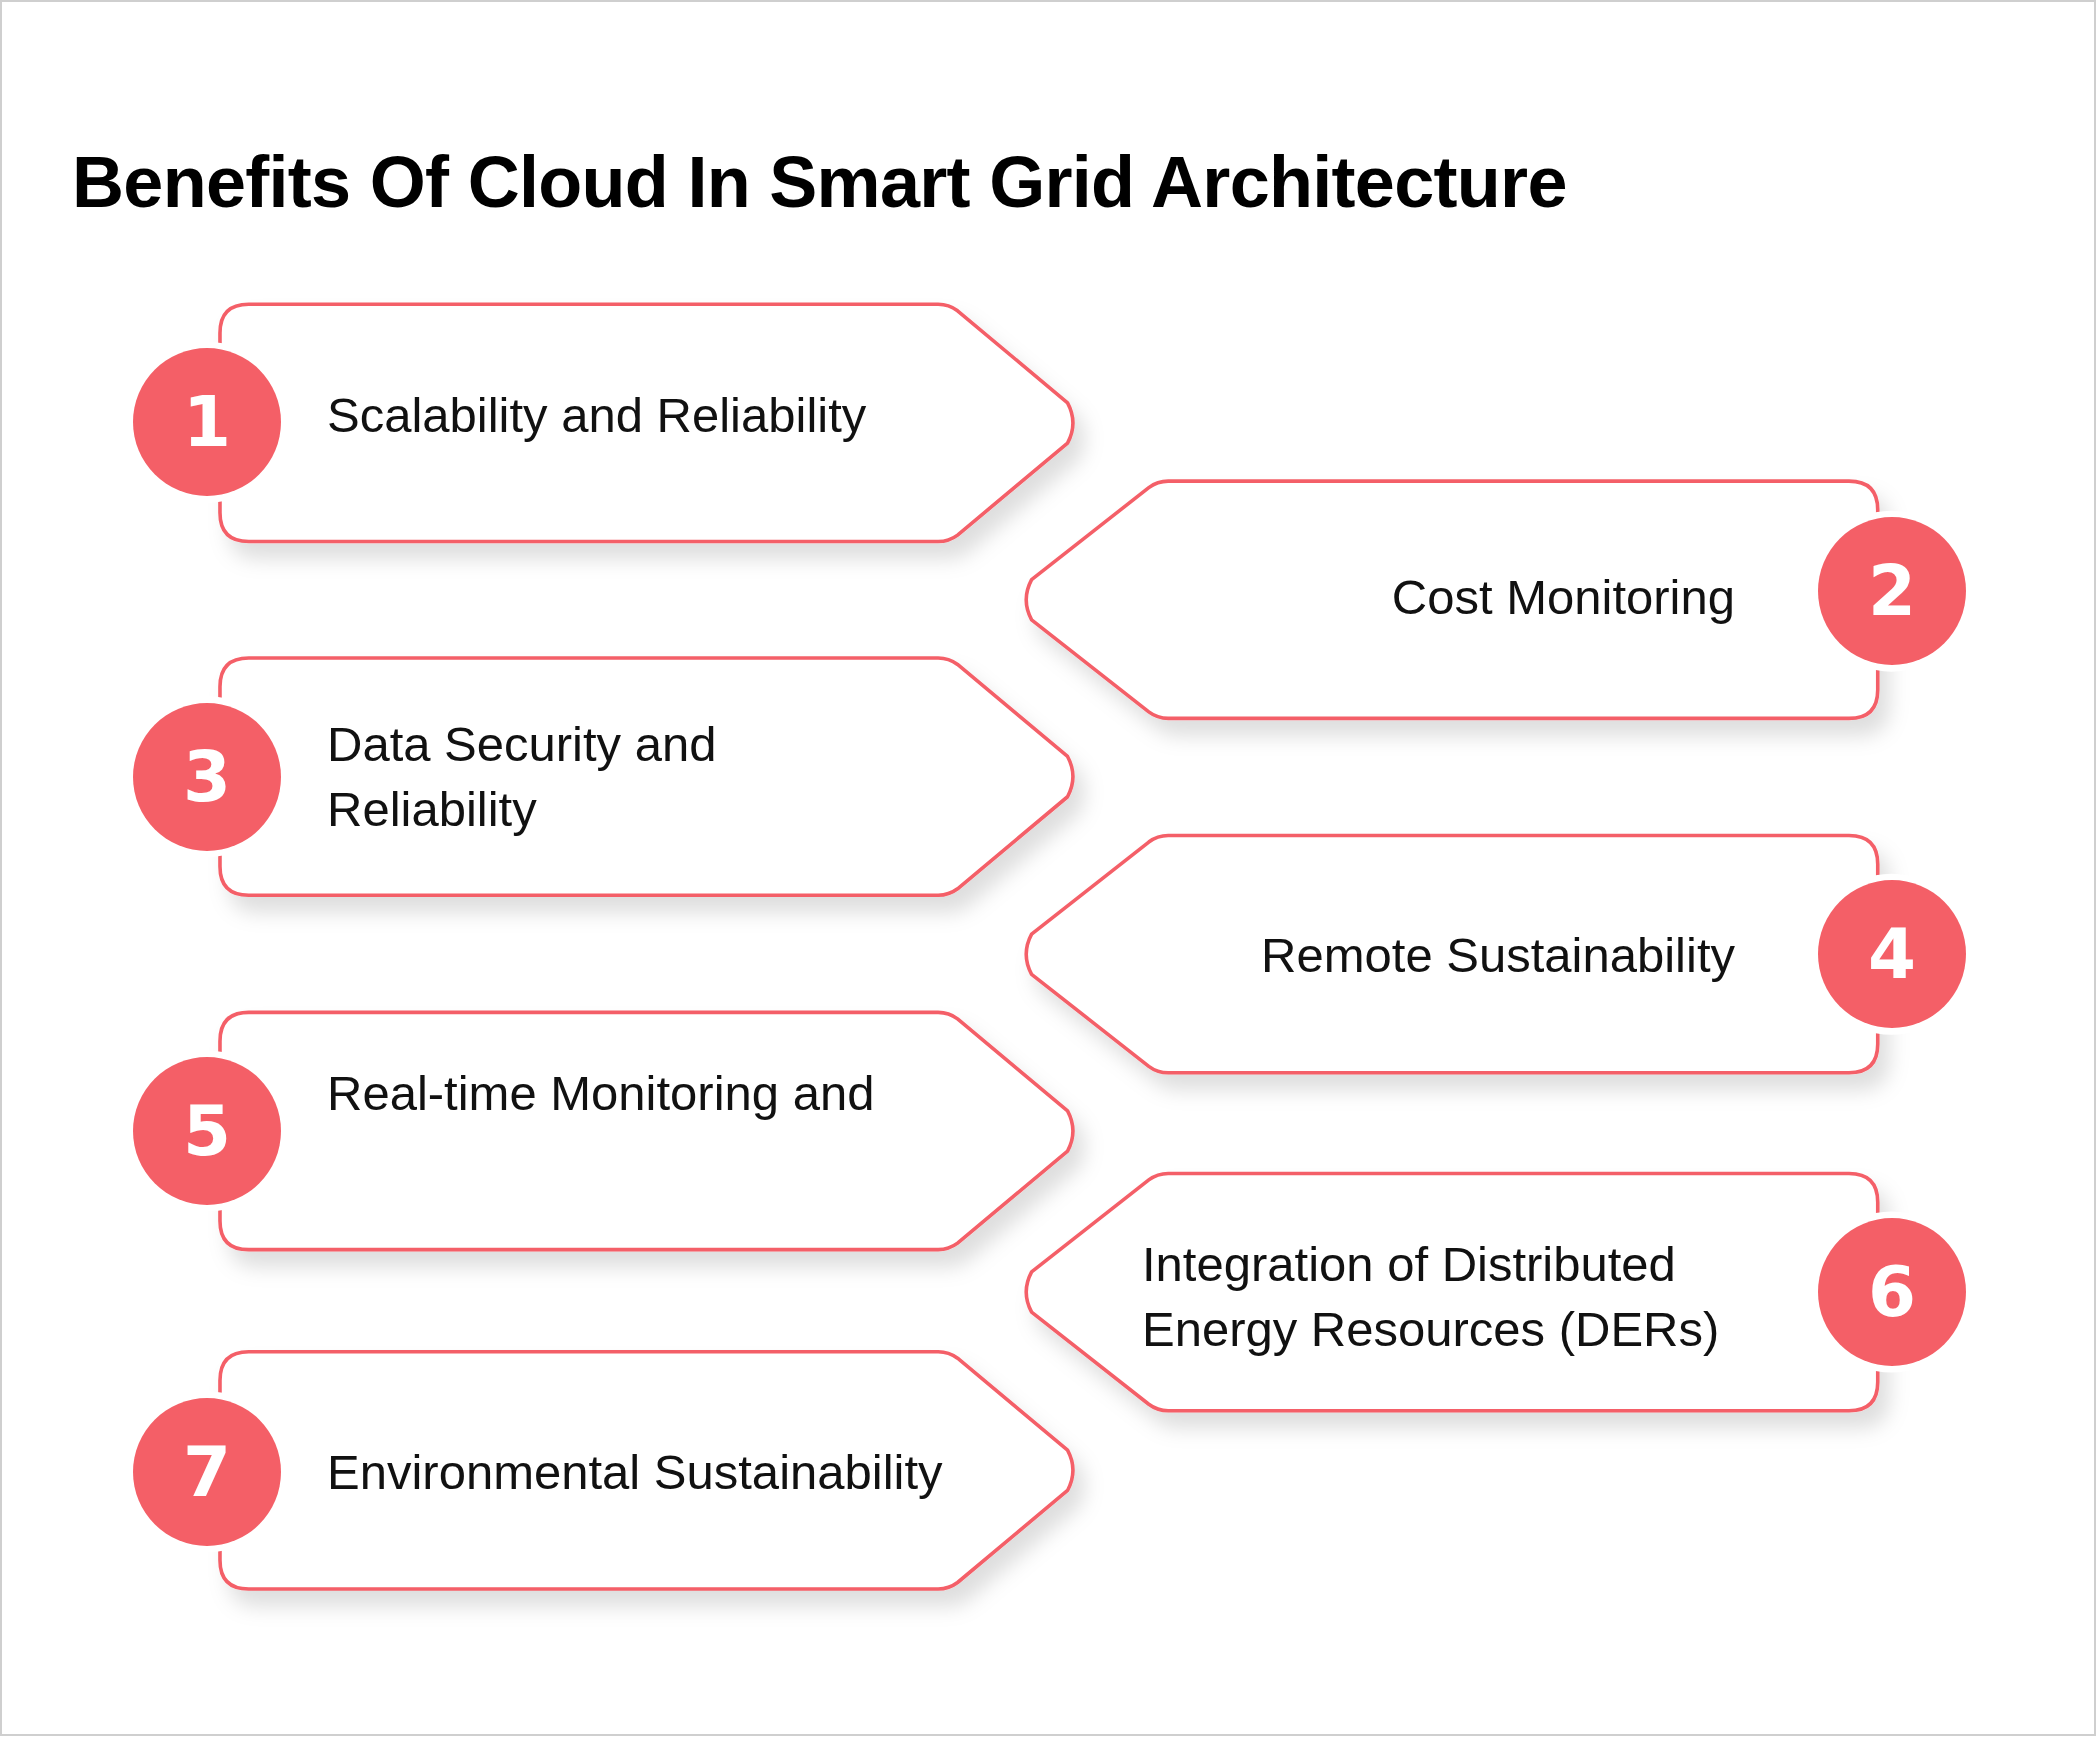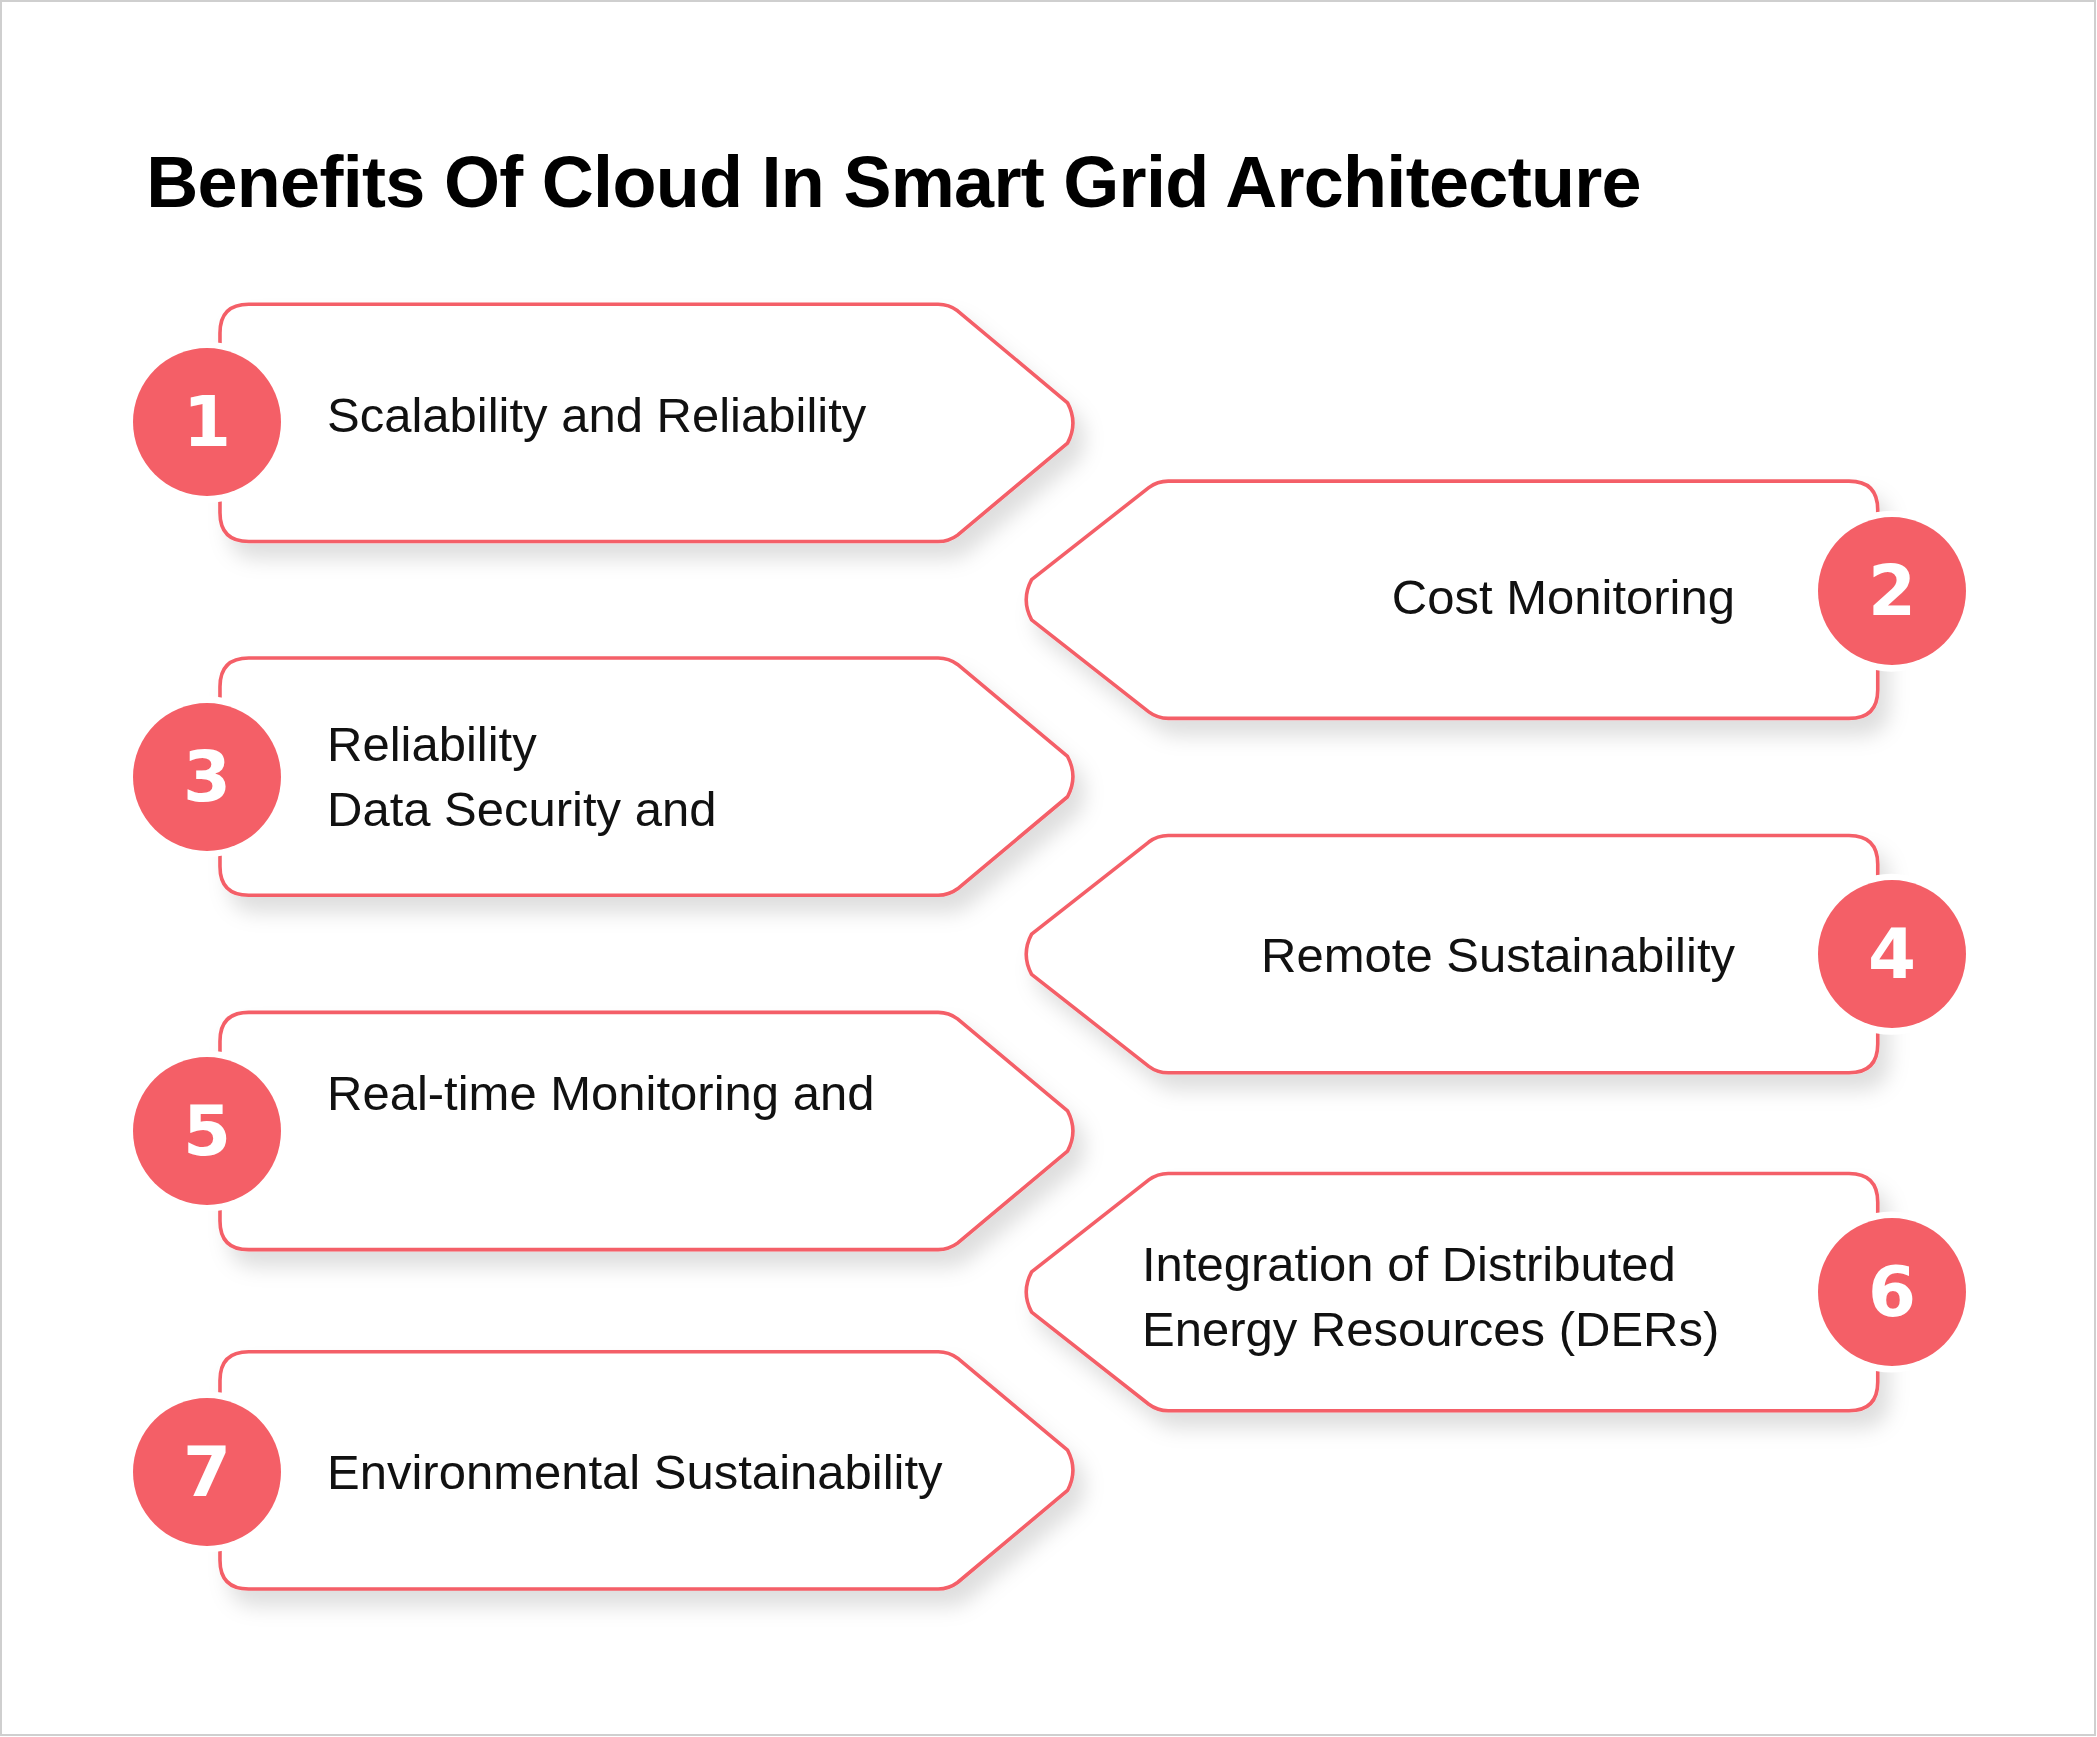--- a/index.html
+++ b/index.html
@@ -1,18 +1,18 @@
 <!DOCTYPE html>
 <html style="font-size:11.5px"><head>
 <meta charset="utf-8">
 <style>
   html, body { margin: 0; padding: 0; background: #ffffff; }
   body { width: 2097px; height: 1738px; position: relative; overflow: hidden; font-family: "Liberation Sans", "DejaVu Sans", sans-serif; }
   .frame { position: absolute; left: 0; top: 0; width: 2092px; height: 1732px; border: 2.9px solid #cfcfcf; background: #ffffff; }
-  .title { position: absolute; left: 0; width: 1715px; top: 141px; text-align: center; font-size: 72px; font-weight: 700; color: #000000; letter-spacing: -0.7px; padding-left: 72px; box-sizing: border-box; }
+  .title { position: absolute; left: 0; width: 1715px; top: 141px; text-align: left; font-size: 72px; font-weight: 700; color: #000000; letter-spacing: -0.7px; padding-left: 72px; box-sizing: border-box; }
   svg.shapes { position: absolute; left: 0; top: 0; }
   .label { position: absolute; font-size: 49px; line-height: 65px; color: #111111; font-weight: 500; }
   .label.left { left: 327px; text-align: left; }
   .label.right { right: 362px; text-align: right; }
   .label.right-left { left: 1142px; text-align: left; }
   .num { position: absolute; width: 148px; height: 148px; border-radius: 50%; background: #f45f67; color: #ffffff; font-size: 69px; font-weight: 900; display: flex; align-items: center; justify-content: center; font-family: "DejaVu Sans", sans-serif; }
 </style>
 </head>
 <body>
 
@@ -59,22 +59,22 @@
 
 <div class="label left" style="top:383px;">
   <span>Scalability and Reliability</span>
 </div>
 
 <div class="label right" style="top:565px;">
   <span>Cost Monitoring</span>
 </div>
 
 <div class="label left" style="top:712px;">
+  <div>Data Security and</div>
   <div>Reliability</div>
-  <div>Data Security and</div>
 </div>
 
 <div class="label right" style="top:923px;">
   <span>Remote Sustainability</span>
 </div>
 
 <div class="label left" style="top:1061px;">
   <div>Real-time Monitoring and</div>
 </div>
 

